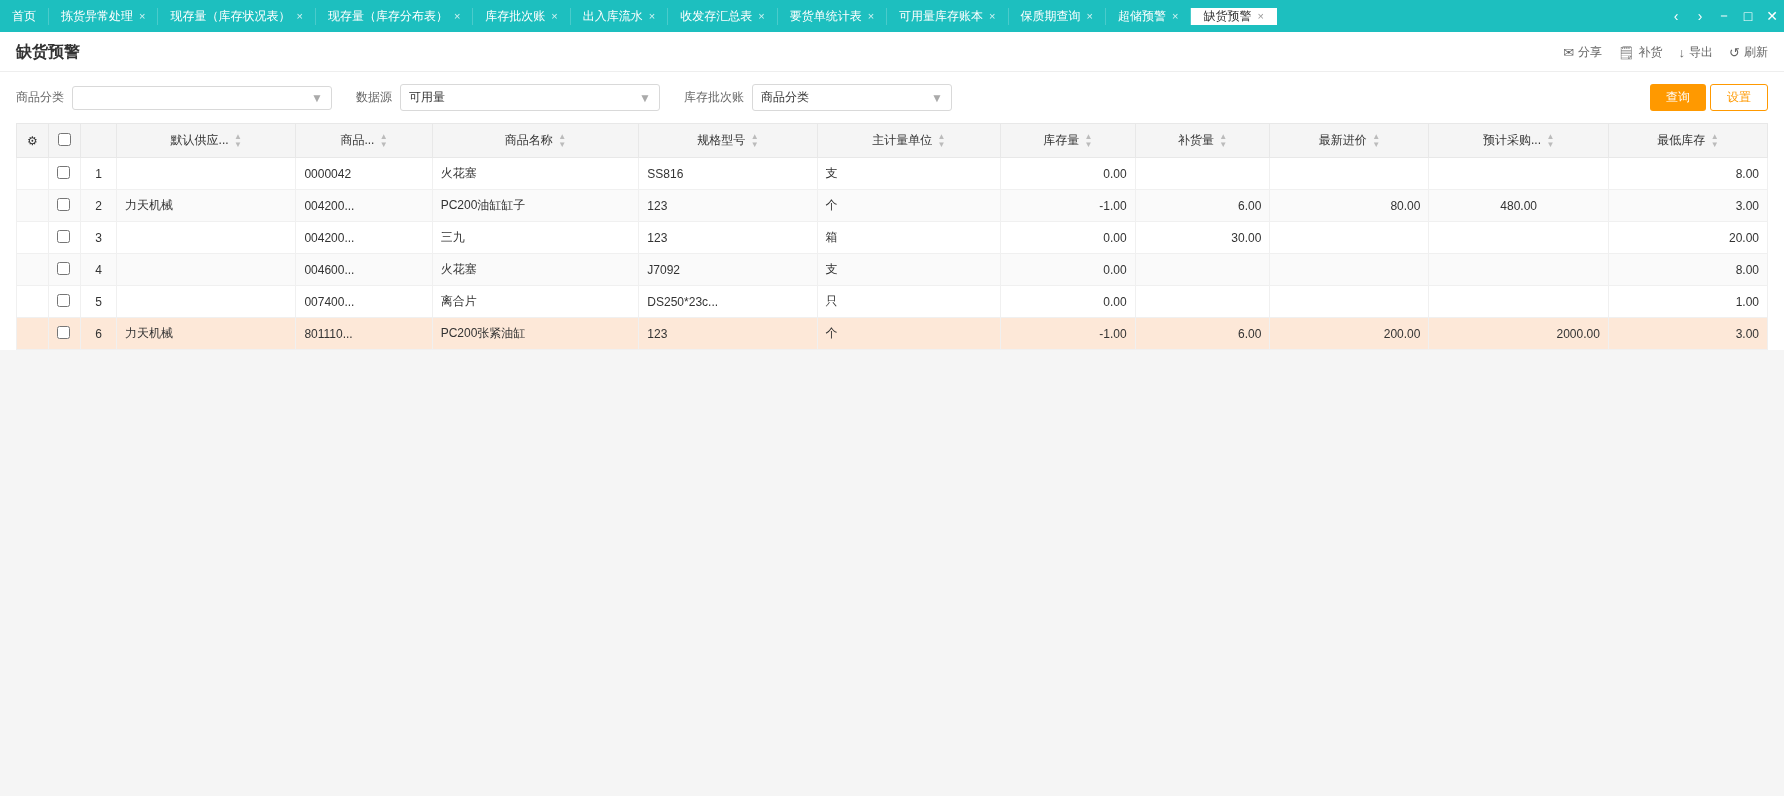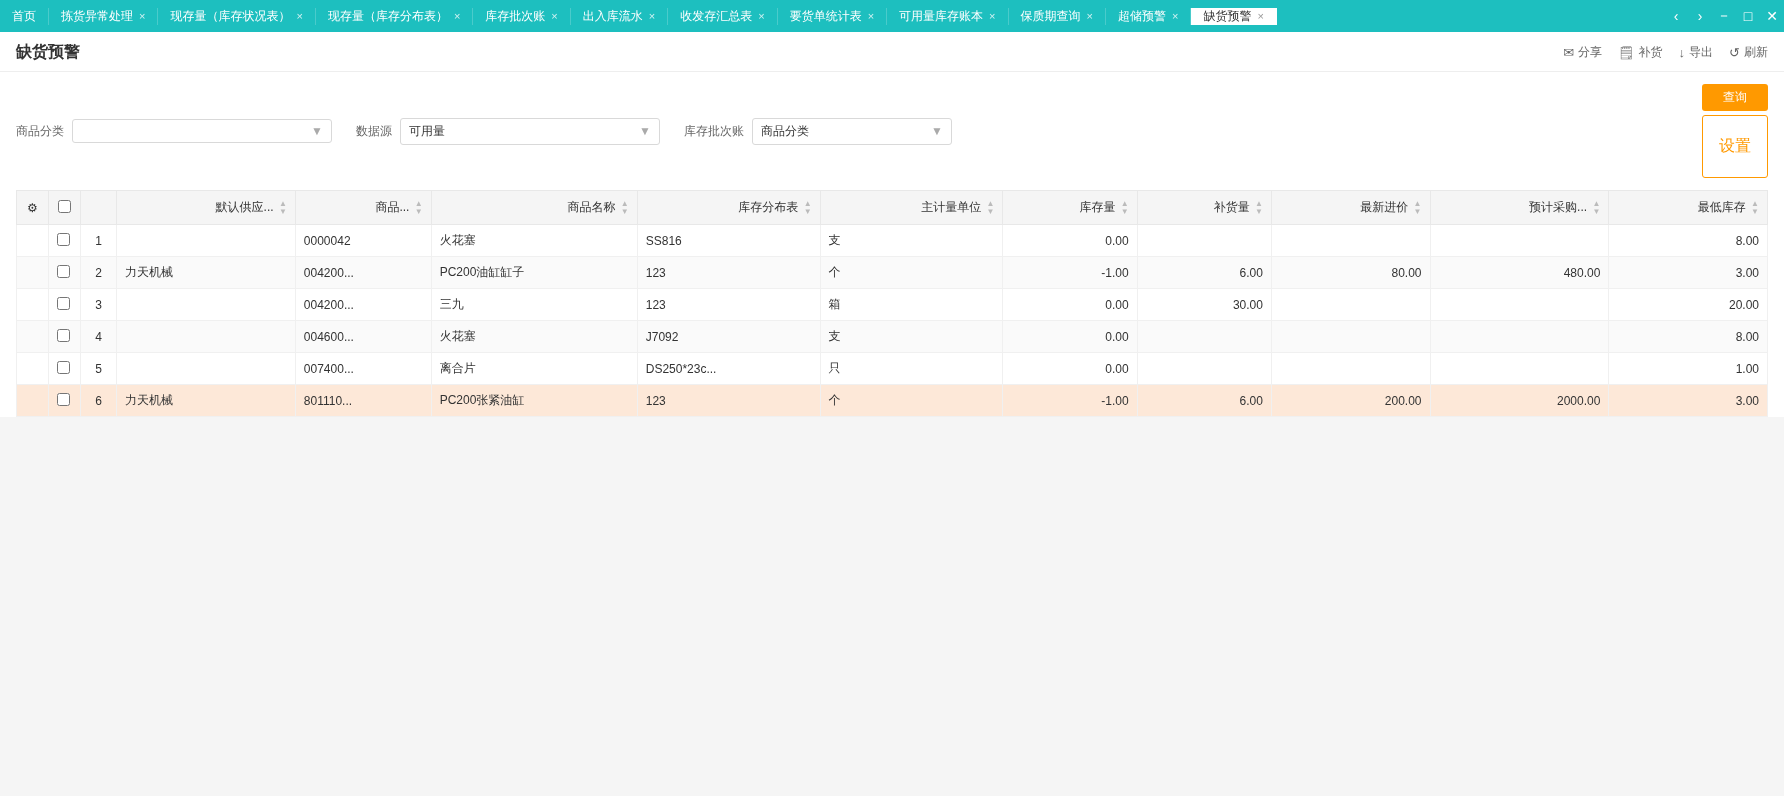--- a/index.html
+++ b/index.html
@@ -125,57 +125,56 @@
       min-width: 180px;
       justify-content: space-between;
     }
     .filter-select .arrow { color: #aaa; margin-left: 8px; }
     .filter-value {
       color: #333;
     }
     .filter-actions {
       margin-left: auto;
       display: flex;
-      flex-direction: column;
       gap: 4px;
     }
     .btn-query {
       background: #f90;
       color: #fff;
       border: none;
       border-radius: 3px;
       padding: 5px 16px;
       cursor: pointer;
       font-size: 12px;
     }
     .btn-settings {
       background: #fff;
       color: #f90;
       border: 1px solid #f90;
       border-radius: 3px;
-      padding: 20px 16px;
-      cursor: pointer;
-      font-size: 16px;
+      padding: 4px 16px;
+      cursor: pointer;
+      font-size: 12px;
     }
 
     
     .table-container {
       padding: 0 16px;
     }
     table {
       width: 100%;
       border-collapse: collapse;
       font-size: 12px;
     }
     thead tr {
       background: #f5f5f5;
     }
     th {
       padding: 8px 8px;
-      text-align: right;
+      text-align: center;
       color: #333;
       font-weight: 500;
       border: 1px solid #e8e8e8;
       white-space: nowrap;
     }
     td {
       padding: 7px 8px;
       color: #333;
       border: 1px solid #f0f0f0;
       white-space: nowrap;
@@ -310,21 +309,21 @@
               </span>
           </th>
           <th>
             <span>商品名称</span>
             <span class="sort-icon">
                 <span>▲</span>
                 <span>▼</span>
               </span>
           </th>
           <th>
-            <span>库存分布表</span>
+            <span>规格型号</span>
             <span class="sort-icon">
                 <span>▲</span>
                 <span>▼</span>
               </span>
           </th>
           <th>
             <span>主计量单位</span>
             <span class="sort-icon">
                 <span>▲</span>
                 <span>▼</span>
@@ -389,21 +388,21 @@
             <td><input type="checkbox" style=""></td>
             <td style="text-align: center;">2</td>
             <td>力天机械</td>
             <td>004200...</td>
             <td>PC200油缸缸子</td>
             <td>123</td>
             <td>个</td>
             <td style="text-align: right;">-1.00</td>
             <td style="text-align: right;">6.00</td>
             <td style="text-align: right;">80.00</td>
-            <td style="text-align: right;">480.00</td>
+            <td style="text-align: center;">480.00</td>
             <td style="text-align: right;">3.00</td>
           </tr>
           <tr class="row-even">
             <td></td>
             <td><input type="checkbox" style=""></td>
             <td style="text-align: center;">3</td>
             <td></td>
             <td>004200...</td>
             <td>三九</td>
             <td>123</td>

